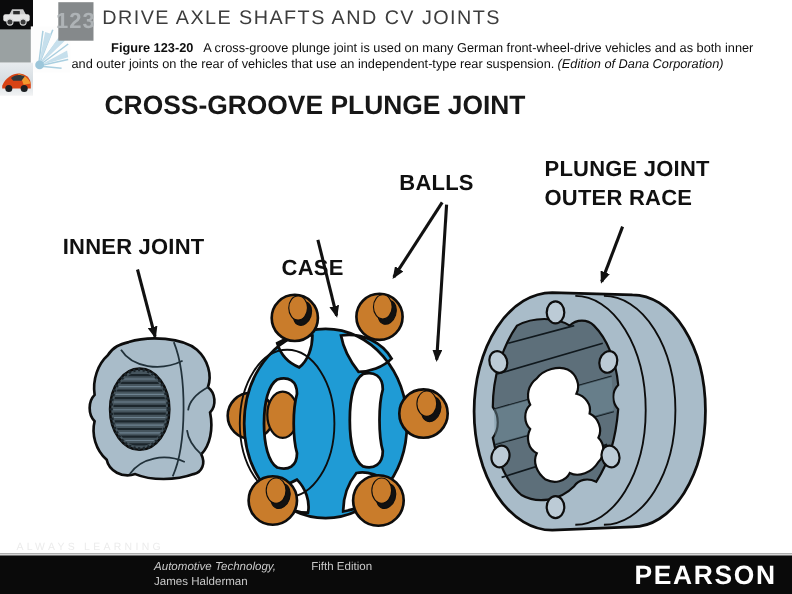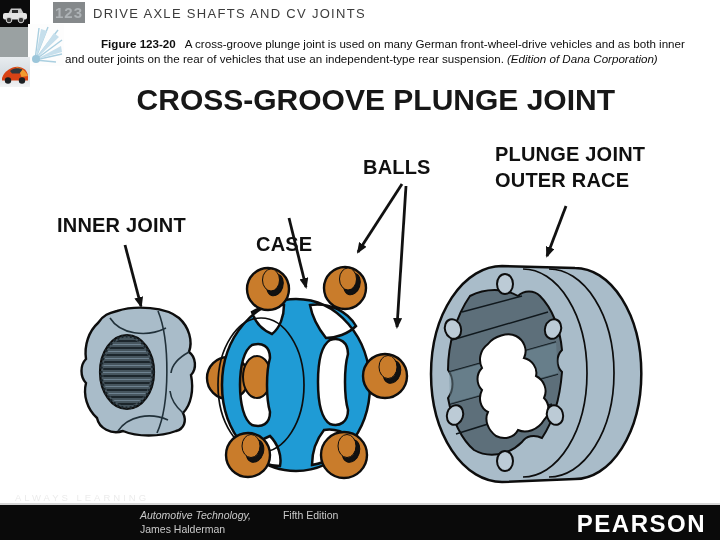--- a/index.html
+++ b/index.html
@@ -8,39 +8,39 @@
     font-family:"Liberation Sans","DejaVu Sans",sans-serif;
   }
   
   .thumb{position:absolute;overflow:hidden;}
   .thumb-classic{left:0;top:0;width:30px;height:27px;background:#0b0b0c;}
   .thumb-gray{left:0;top:27px;width:30px;height:30px;background:#9aa1a2;}
   .thumb-ice{left:28px;top:24px;width:36px;height:42px;background:#fdfdfd;}
   .thumb-sports{left:0;top:57px;width:30px;height:30px;
     background:linear-gradient(180deg,#e8ecef 0%,#d6dde2 55%,#f2f3f4 100%);}
   .page-box{
-    position:absolute;left:53px;top:2px;width:32px;height:21px;background:#85898b;
-    color:#aeb3b6;font-size:15px;font-weight:bold;display:flex;align-items:center;justify-content:center;
+    position:absolute;left:53px;top:2px;width:32px;height:35px;background:#85898b;
+    color:#aeb3b6;font-size:20px;font-weight:bold;display:flex;align-items:center;justify-content:center;
     letter-spacing:1px;
   }
   .header-title{
-    position:absolute;left:93px;top:6px;font-size:13px;color:#3c3c3c;letter-spacing:1.3px;
+    position:absolute;left:93px;top:6px;font-size:18px;color:#3c3c3c;letter-spacing:1.3px;
     font-weight:400;white-space:nowrap;
   }
   
   .caption{
     position:absolute;left:65px;top:36px;width:632px;
     font-size:11.6px;line-height:15px;color:#0e0e0e;
   }
   .caption .fig-label{font-weight:bold;margin-right:9px;margin-left:36px;}
   .caption .courtesy{font-style:italic;margin-left:3px;}
   
   .diagram-title{
-    position:absolute;left:95px;top:83px;width:520px;text-align:right;
-    font-size:30px;font-weight:bold;color:#171717;letter-spacing:0px;white-space:nowrap;
+    position:absolute;left:95px;top:83px;width:520px;text-align:left;
+    font-size:24px;font-weight:bold;color:#171717;letter-spacing:0px;white-space:nowrap;
   }
   .part-label{
     position:absolute;font-size:20px;font-weight:bold;color:#101010;letter-spacing:0.2px;
     white-space:nowrap;line-height:26px;
   }
   .lbl-inner{left:57px;top:212px;}
   .lbl-case{left:256px;top:187px;margin-top:44px;}
   .lbl-balls{left:363px;top:154px;}
   .lbl-outer{left:495px;top:141px;}
   

